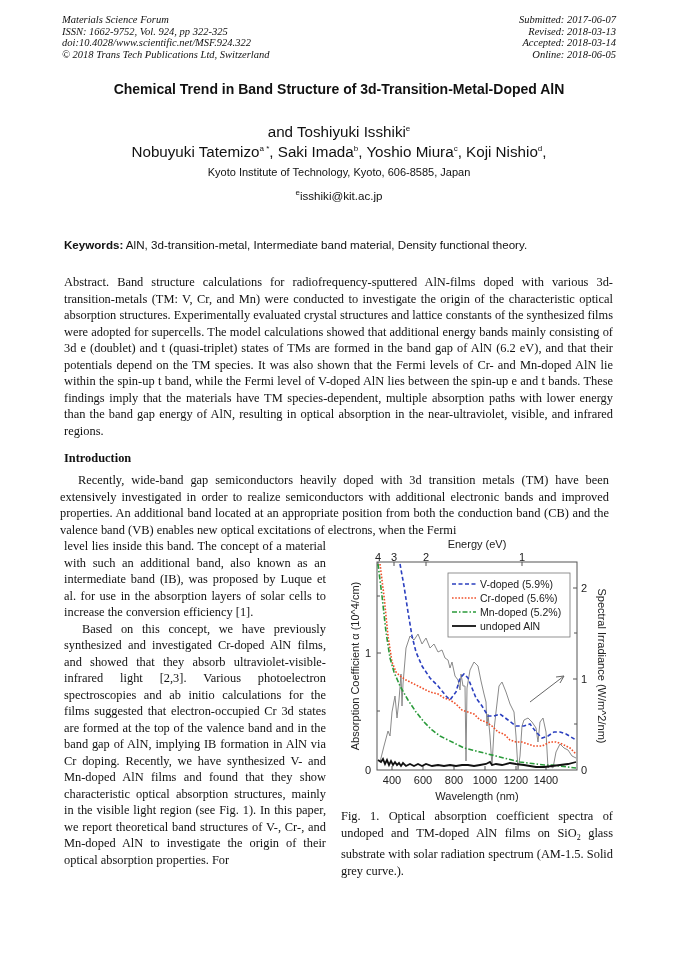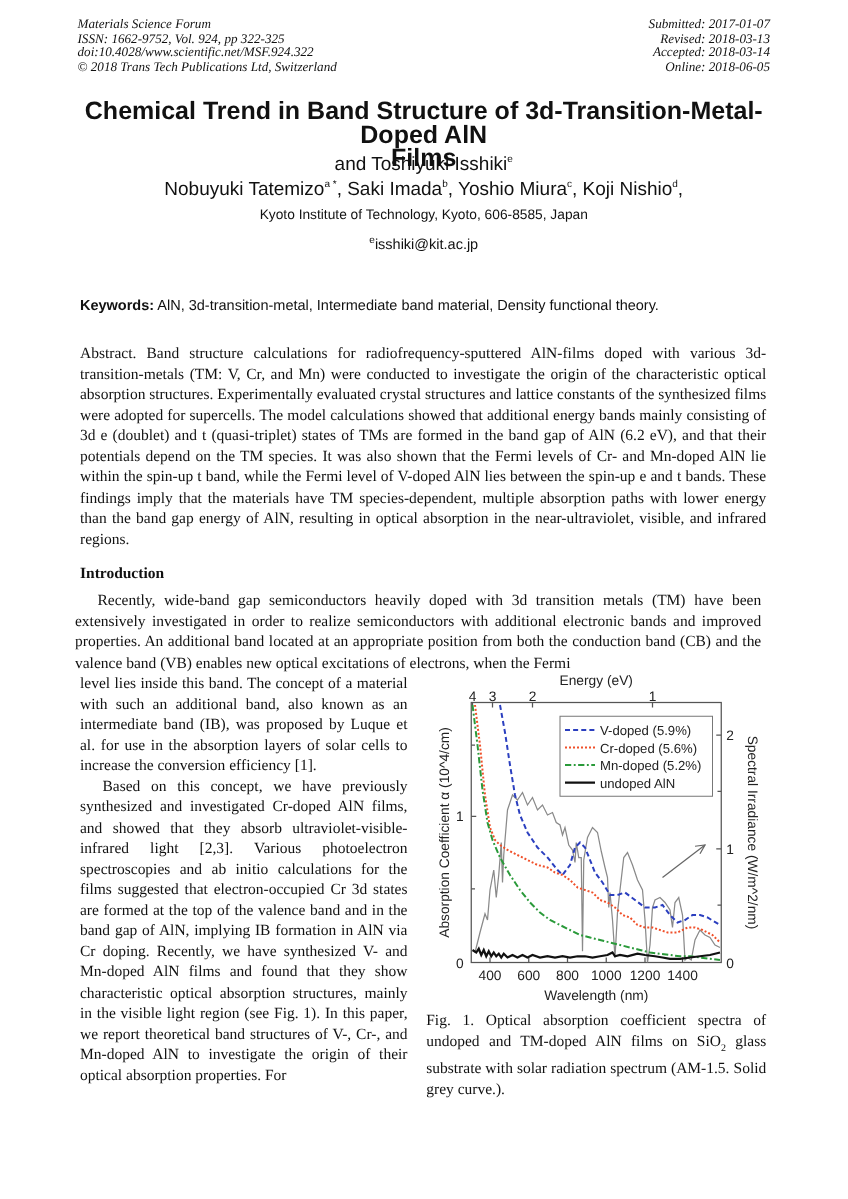--- a/index.html
+++ b/index.html
@@ -3,21 +3,21 @@
 <meta charset="utf-8">
 <style>
   html, body { margin: 0; padding: 0; background: #ffffff; }
   body { width: 678px; height: 959px; position: relative; overflow: hidden; color: #111; }
   .serif { font-family: "Liberation Serif", "DejaVu Serif", serif; }
   .sans { font-family: "Liberation Sans", "DejaVu Sans", sans-serif; }
 
   .hdr-left { position: absolute; left: 62px; top: 14px; font-size: 10.5px; line-height: 11.6px; font-style: italic; }
   .hdr-right { position: absolute; right: 62px; top: 14px; font-size: 10.5px; line-height: 11.6px; font-style: italic; text-align: right; }
 
-  .title { position: absolute; left: 62px; width: 554px; top: 80px; text-align: center; font-weight: bold; font-size: 20px; line-height: 19px; }
+  .title { position: absolute; left: 62px; width: 554px; top: 80px; text-align: center; font-weight: bold; font-size: 14px; line-height: 19px; }
   .authors { position: absolute; left: 62px; width: 554px; top: 122px; text-align: center; font-size: 15.2px; line-height: 20px; }
   .authors sup, .emails sup { font-size: 8px; vertical-align: super; line-height: 0; }
   .affil { position: absolute; left: 62px; width: 554px; top: 166px; text-align: center; font-size: 11px; }
   .emails { position: absolute; left: 62px; width: 554px; top: 188px; text-align: center; font-size: 11.6px; line-height: 15px; }
 
   .keywords { position: absolute; left: 64px; top: 238px; font-size: 11.6px; }
   .keywords b { font-weight: bold; }
 
   .para { position: absolute; text-align: justify; font-size: 12.4px; line-height: 16.5px; }
   .abstract { left: 64px; width: 549px; top: 274px; }
@@ -39,29 +39,28 @@
 </head>
 <body>
 
 <div class="hdr-left serif">
   <div>Materials Science Forum</div>
   <div>ISSN: 1662-9752, Vol. 924, pp 322-325</div>
   <div>doi:10.4028/www.scientific.net/MSF.924.322</div>
   <div>© 2018 Trans Tech Publications Ltd, Switzerland</div>
 </div>
 <div class="hdr-right serif">
-  <div>Submitted: 2017-01-07</div>
+  <div>Submitted: 2017-06-07</div>
   <div>Revised: 2018-03-13</div>
   <div>Accepted: 2018-03-14</div>
   <div>Online: 2018-06-05</div>
 </div>
 
 <div class="title sans">
   <div>Chemical Trend in Band Structure of 3d-Transition-Metal-Doped AlN</div>
-  <div>Films</div>
 </div>
 
 <div class="authors sans">
   <div>
     <span>and Toshiyuki Isshiki</span><sup>e</sup>
   </div>
   <div>
     <span>Nobuyuki Tatemizo</span><sup>a *</sup><span>, </span><span>Saki Imada</span><sup>b</sup><span>, </span><span>Yoshio Miura</span><sup>c</sup><span>, </span><span>Koji Nishio</span><sup>d</sup><span>,</span>
   </div>
 </div>

